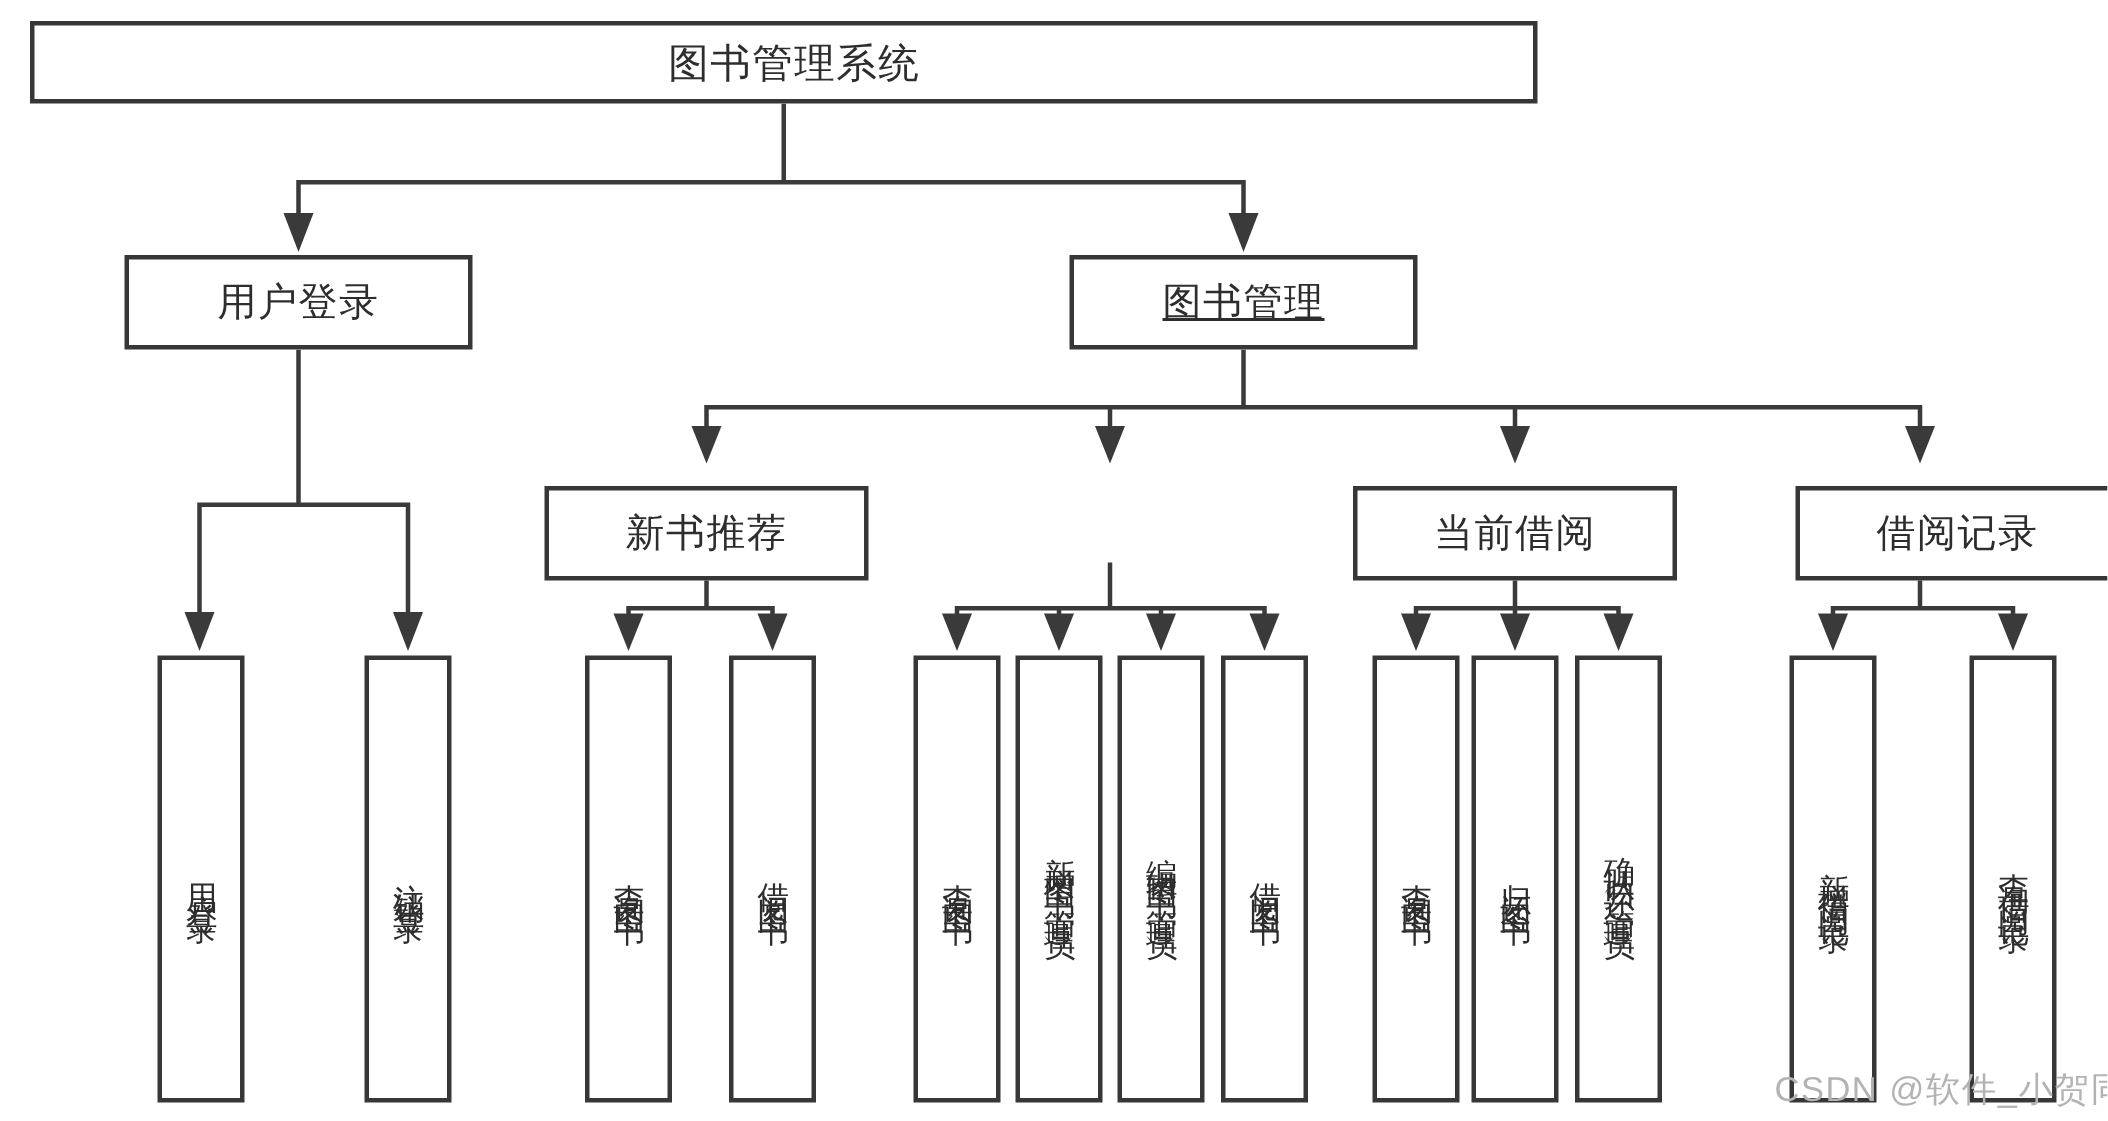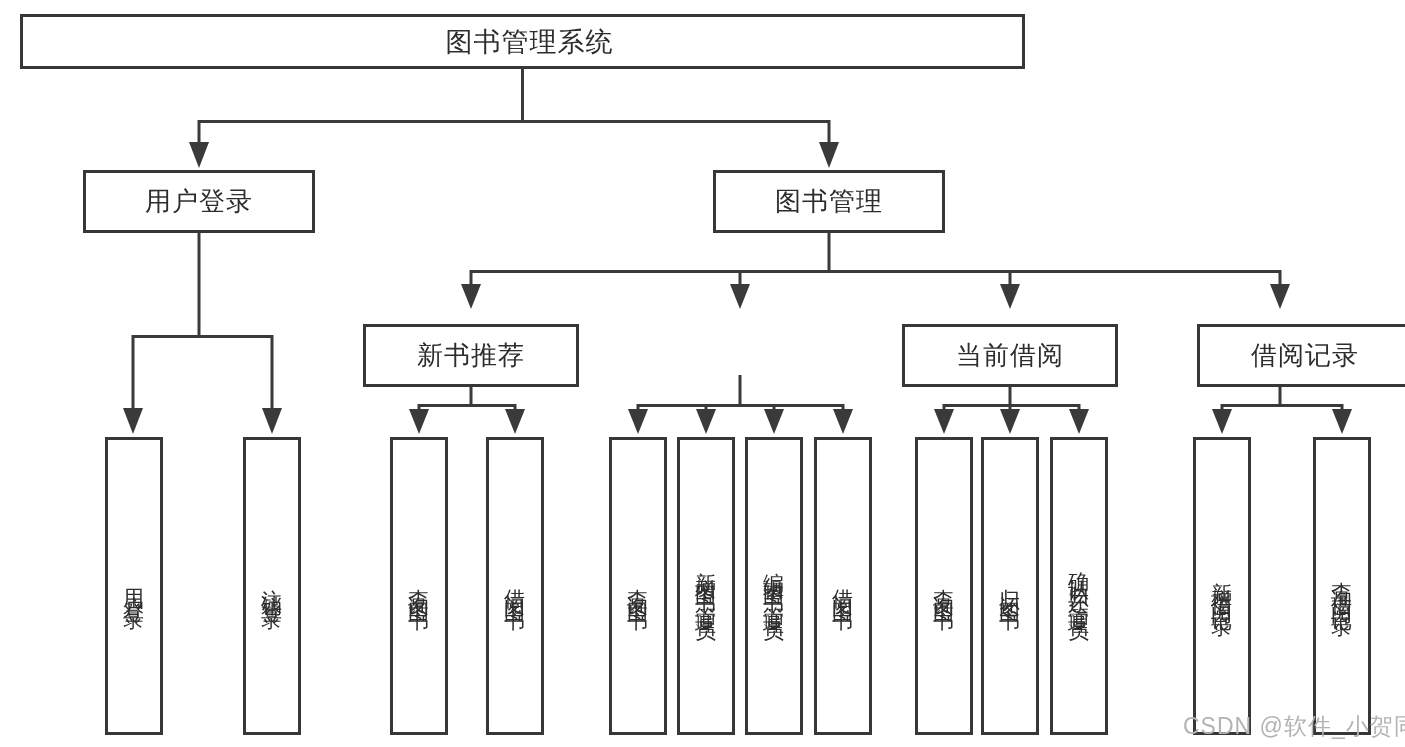--- a/index.html
+++ b/index.html
@@ -83,21 +83,21 @@
     </g>
   </svg>
 
   <div class="box lvl-root">
     <span>图书管理系统</span>
   </div>
 
   <div class="box lvl-mid" style="left:83px;">
     <span>用户登录</span>
   </div>
-  <div class="box lvl-mid" style="left:713px;">
+  <div class="box lvl-mid" style="left:713px;text-decoration:underline;">
     <span>图书管理</span>
   </div>
 
   <div class="box lvl-sub" style="left:363px;">
     <span>新书推荐</span>
   </div>
   <div class="box lvl-sub" style="left:902px;">
     <span>当前借阅</span>
   </div>
   <div class="box lvl-sub" style="left:1172px;margin-left:25px;">

